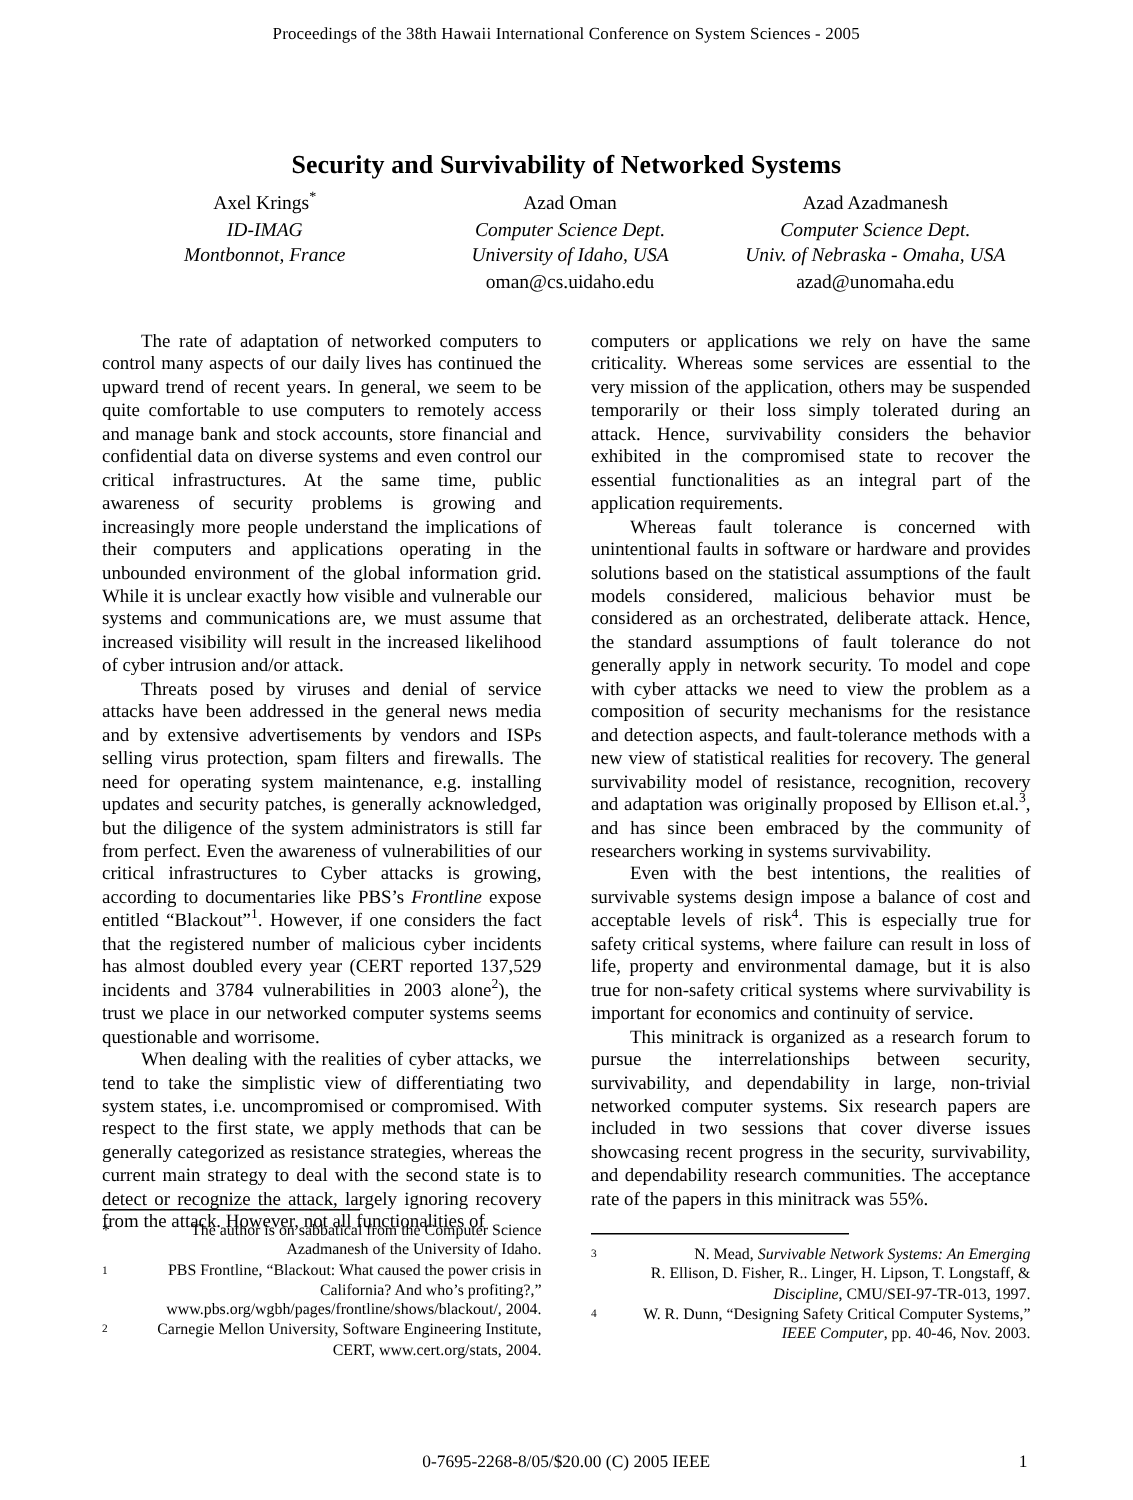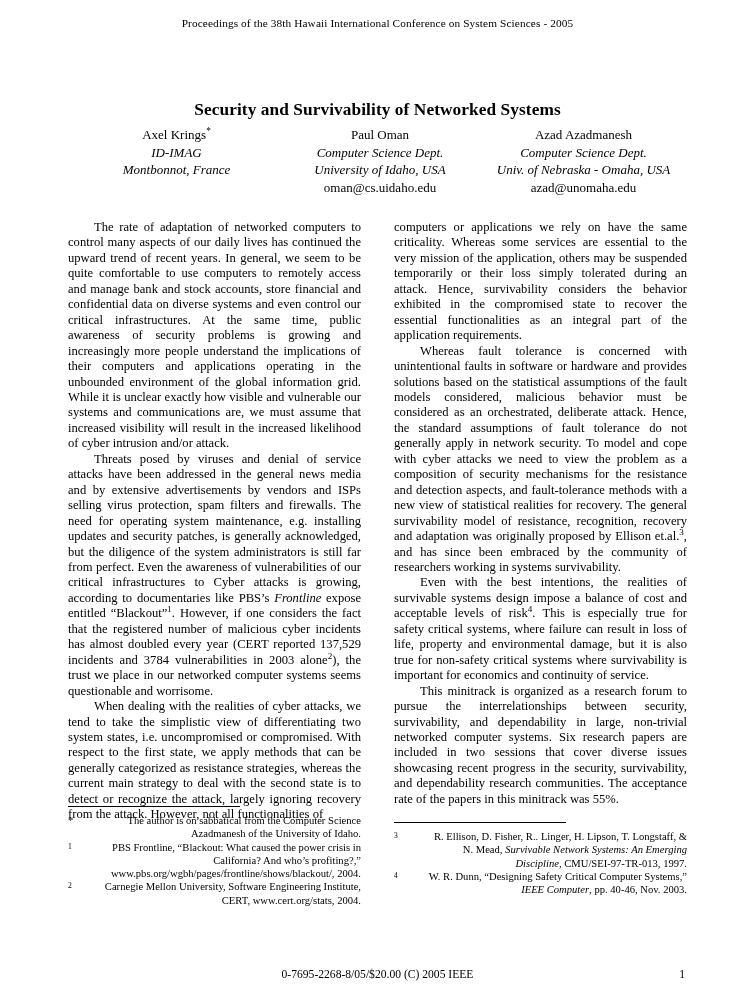--- a/index.html
+++ b/index.html
@@ -163,21 +163,21 @@
 
   <h1 class="title">Security and Survivability of Networked Systems</h1>
 
   <div class="authors">
     <div class="author">
       <div class="name"><span>Axel Krings</span><span class="sup">*</span></div>
       <div class="aff">ID-IMAG</div>
       <div class="aff">Montbonnot, France</div>
     </div>
     <div class="author">
-      <div class="name"><span>Paul Oman</span><span class="sup"></span></div>
+      <div class="name"><span>Azad Oman</span><span class="sup"></span></div>
       <div class="aff">Computer Science Dept.</div>
       <div class="aff">University of Idaho, USA</div>
       <div class="email">oman@cs.uidaho.edu</div>
     </div>
     <div class="author">
       <div class="name"><span>Azad Azadmanesh</span><span class="sup"></span></div>
       <div class="aff">Computer Science Dept.</div>
       <div class="aff">Univ. of Nebraska - Omaha, USA</div>
       <div class="email">azad@unomaha.edu</div>
     </div>
@@ -217,22 +217,22 @@
       <span class="marker num">2</span>
       <span class="fn-line">Carnegie Mellon University, Software Engineering Institute,</span>
       <span class="fn-line">CERT, www.cert.org/stats, 2004.</span>
     </div>
   </div>
 
   <div class="footnotes right">
     <div class="fn-rule"></div>
     <div class="fn">
       <span class="marker num">3</span>
+      <span class="fn-line"><span>N. Mead, </span><span class="ital">Survivable Network Systems: An Emerging</span></span>
       <span class="fn-line">R. Ellison, D. Fisher, R.. Linger, H. Lipson, T. Longstaff, &amp;</span>
-      <span class="fn-line"><span>N. Mead, </span><span class="ital">Survivable Network Systems: An Emerging</span></span>
       <span class="fn-line"><span class="ital">Discipline</span><span>, CMU/SEI-97-TR-013, 1997.</span></span>
     </div>
     <div class="fn">
       <span class="marker num">4</span>
       <span class="fn-line">W. R. Dunn, “Designing Safety Critical Computer Systems,”</span>
       <span class="fn-line"><span class="ital">IEEE Computer</span><span>, pp. 40-46, Nov. 2003.</span></span>
     </div>
   </div>
 
   <div class="footer-isbn">0-7695-2268-8/05/$20.00 (C) 2005 IEEE</div>

